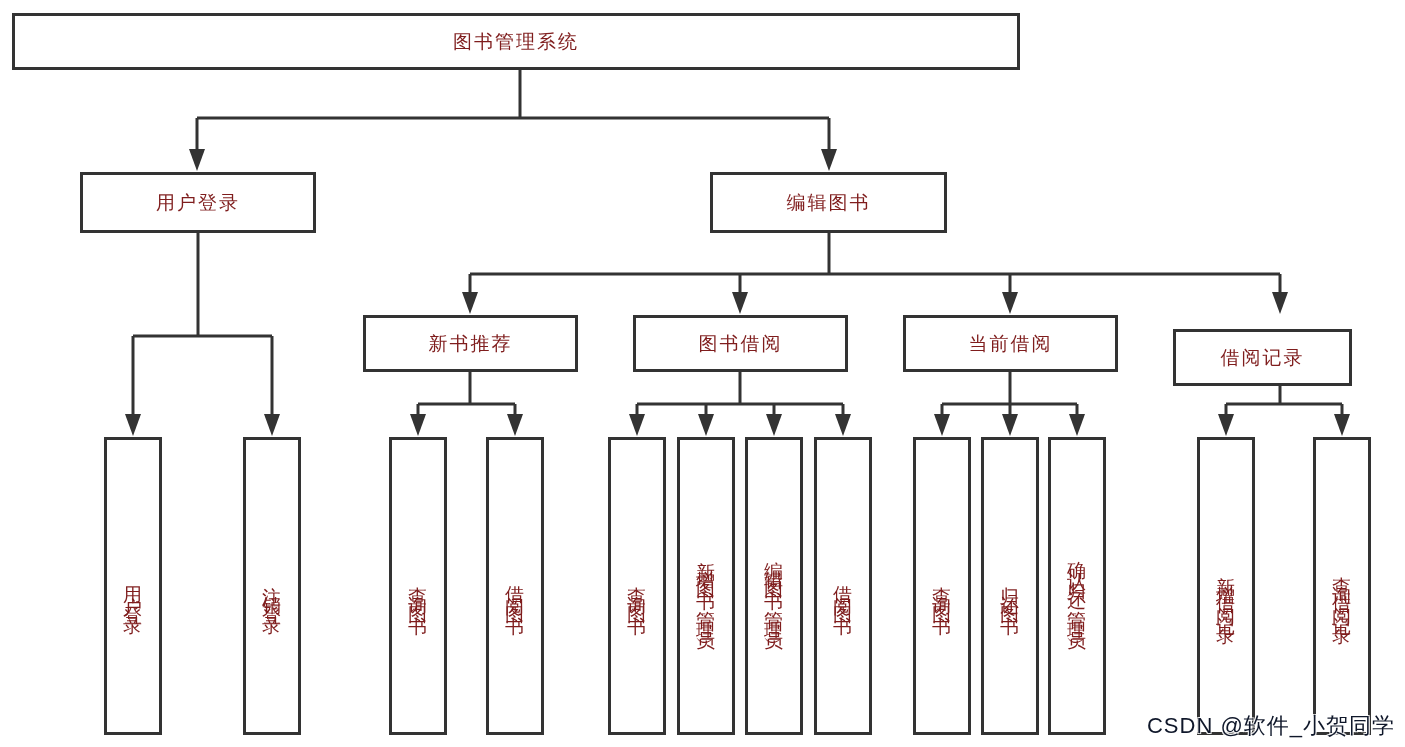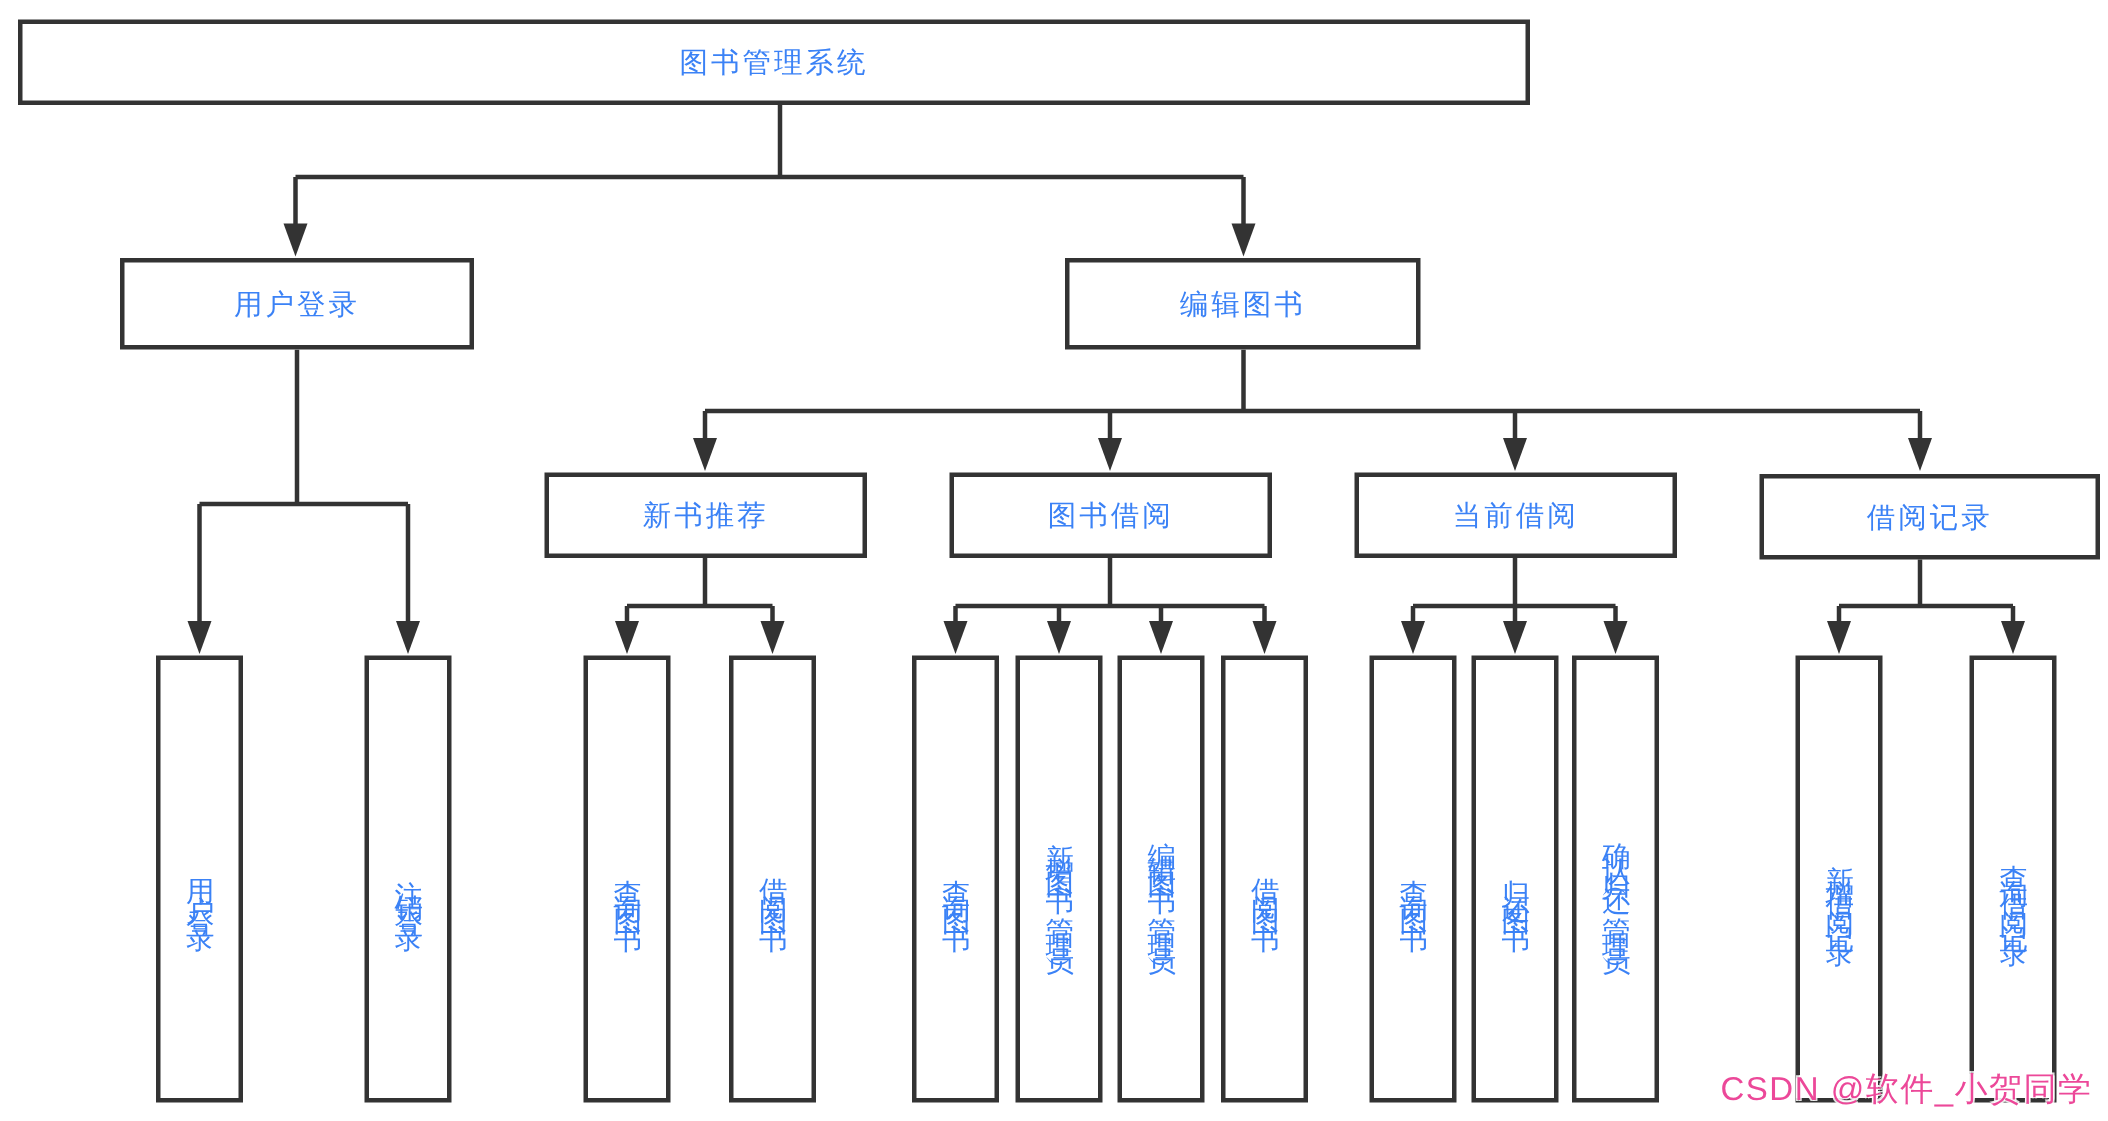--- a/index.html
+++ b/index.html
@@ -10,21 +10,21 @@
     background: #ffffff;
     overflow: hidden;
     font-family: "Liberation Sans", "DejaVu Sans", sans-serif;
   }
   .canvas svg { position: absolute; left: 0; top: 0; }
   .node {
     position: absolute;
     box-sizing: border-box;
     border: 3px solid #333333;
     background: #ffffff;
-    color: #3b82f6;
+    color: #7f1d1d;
     display: flex;
     align-items: center;
     justify-content: center;
     z-index: 2;
   }
   .hbox {
     font-size: 19px;
     letter-spacing: 2px;
     white-space: nowrap;
   }
@@ -35,21 +35,21 @@
     letter-spacing: 10px;
     line-height: 1;
     text-indent: 10px;
   }
   .watermark {
     position: absolute;
     right: 10px;
     bottom: 6px;
     font-size: 22px;
     letter-spacing: 1px;
-    color: #ec4899;
+    color: #0f172a;
     text-shadow: -1px -1px 0 rgba(255,255,255,0.85), 1px 1px 0 rgba(255,255,255,0.85),
                  -1px 1px 0 rgba(255,255,255,0.85), 1px -1px 0 rgba(255,255,255,0.85);
     z-index: 6;
     white-space: nowrap;
     pointer-events: none;
   }
 </style>
 </head>
 <body>
 
@@ -132,21 +132,21 @@
   </svg>
 
   <div class="node hbox" style="left:12px; top:13px; width:1008px; height:57px;">图书管理系统</div>
 
   <div class="node hbox" style="left:80px; top:172px; width:236px; height:61px;">用户登录</div>
   <div class="node hbox" style="left:710px; top:172px; width:237px; height:61px;">编辑图书</div>
 
   <div class="node hbox" style="left:633px; top:315px; width:215px; height:57px;">图书借阅</div>
   <div class="node hbox" style="left:363px; top:315px; width:215px; height:57px;">新书推荐</div>
   <div class="node hbox" style="left:903px; top:315px; width:215px; height:57px;">当前借阅</div>
-  <div class="node hbox" style="left:1173px; top:316px; width:227px; height:57px;">借阅记录</div>
+  <div class="node hbox" style="left:1173px; top:329px; width:179px; height:57px;">借阅记录</div>
 
   <div class="node vbox" style="left:104px; top:437px; width:58px; height:298px;">用户登录</div>
   <div class="node vbox" style="left:243px; top:437px; width:58px; height:298px;">注销登录</div>
 
   <div class="node vbox" style="left:389px; top:437px; width:58px; height:298px;">查询图书</div>
   <div class="node vbox" style="left:486px; top:437px; width:58px; height:298px;">借阅图书</div>
 
   <div class="node vbox" style="left:608px; top:437px; width:58px; height:298px;">查询图书</div>
   <div class="node vbox" style="left:677px; top:437px; width:58px; height:298px;">新增图书（管理员）</div>
   <div class="node vbox" style="left:745px; top:437px; width:58px; height:298px;">编辑图书（管理员）</div>

